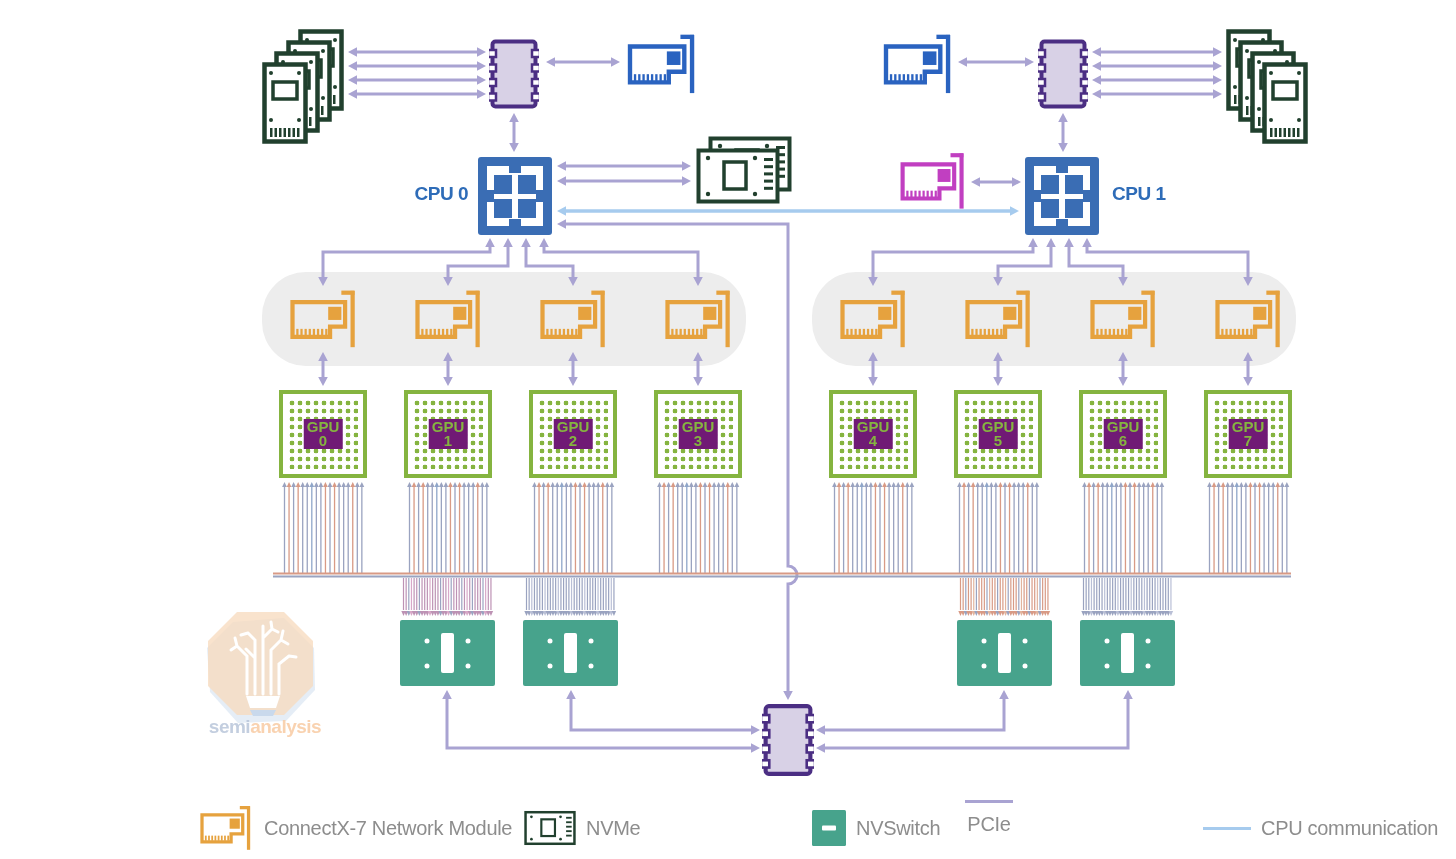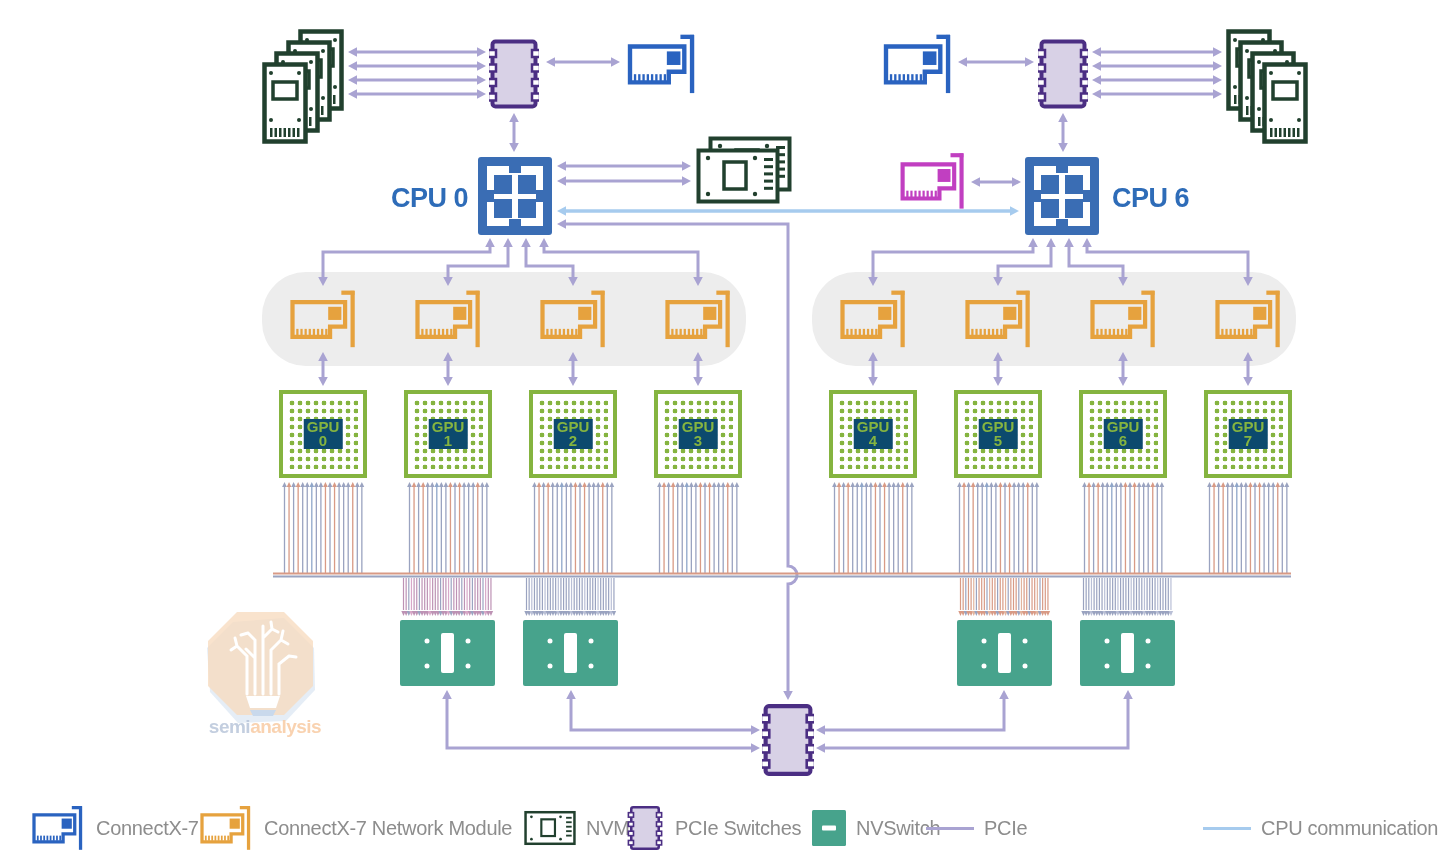--- a/index.html
+++ b/index.html
@@ -1,24 +1,24 @@
 <!DOCTYPE html>
 <html><head>
 <meta charset="utf-8">
 <style>
   html,body{margin:0;padding:0;background:#fff;}
   .canvas{position:relative;width:1456px;height:859px;background:#ffffff;overflow:hidden;
           font-family:"Liberation Sans", sans-serif;}
   #wires{position:absolute;left:0;top:0;z-index:2;}
   #nodes .node{position:absolute;z-index:3;}
-  .cpu-label{position:absolute;z-index:4;font-size:27px;font-weight:bold;letter-spacing:-0.5px;}
+  .cpu-label{position:absolute;z-index:4;font-size:19px;font-weight:bold;letter-spacing:-0.5px;}
   .gpu{position:absolute;box-sizing:border-box;background:#fff;z-index:3;}
   .gpu-grid{position:absolute;inset:5px;}
   .gpu-label{position:absolute;left:50%;top:50%;transform:translate(-50%,-50%);
-             background:#0c4a6e;padding:1px 3px;font-weight:bold;font-size:15px;line-height:14px;text-align:center;}
+             background:#701a75;padding:1px 3px;font-weight:bold;font-size:15px;line-height:14px;text-align:center;}
   .module-box{position:absolute;border-radius:44px;z-index:1;}
   .legend{position:absolute;left:0;top:800px;width:1456px;height:58px;z-index:5;}
   .legend-item{position:absolute;display:flex;align-items:center;gap:10px;height:56px;}
   .legend-label{font-size:20px;letter-spacing:-0.3px;white-space:nowrap;}
   .line-swatch{display:inline-block;width:48px;height:3px;}
   .watermark{position:absolute;z-index:1;}
   .wm-text{position:absolute;left:190px;top:716px;width:150px;text-align:center;
            font-size:19px;font-weight:bold;letter-spacing:-0.5px;opacity:.85;z-index:1;}
 </style>
 </head>
@@ -1169,42 +1169,23 @@
           <rect x="-1" y="26.5" width="8" height="7" fill="#fff" stroke="#4b2e83" stroke-width="2.5"></rect>
  <rect x="43" y="26.5" width="8" height="7" fill="#fff" stroke="#4b2e83" stroke-width="2.5"></rect>
           <rect x="-1" y="41" width="8" height="7" fill="#fff" stroke="#4b2e83" stroke-width="2.5"></rect>
  <rect x="43" y="41" width="8" height="7" fill="#fff" stroke="#4b2e83" stroke-width="2.5"></rect>
           <rect x="-1" y="55.5" width="8" height="7" fill="#fff" stroke="#4b2e83" stroke-width="2.5"></rect>
  <rect x="43" y="55.5" width="8" height="7" fill="#fff" stroke="#4b2e83" stroke-width="2.5"></rect>
         </svg></div>
     </div>
 
   <div class="cpu-label" style="left: 388px; top: 183px; width: 80px; text-align: right; color: rgb(46, 108, 184);">CPU 0</div>
-  <div class="cpu-label" style="left: 1112px; top: 183px; width: 90px; text-align: left; color: rgb(46, 108, 184);">CPU 6</div>
+  <div class="cpu-label" style="left: 1112px; top: 183px; width: 90px; text-align: left; color: rgb(46, 108, 184);">CPU 1</div>
 
   <div class="legend" id="legend">
-      <div class="legend-item" style="left: 30px;">
-        <span style="display: inline-flex;">
-          <svg width="56" height="48" viewBox="0 0 76 66">
- <path d="M69 3 V63" stroke="#2a63c0" stroke-width="4.5" fill="none"></path>
- <path d="M57 5 H71" stroke="#2a63c0" stroke-width="4.5" fill="none"></path>
- <path d="M5 15 H61 V41 H45 V52 H5 Z" fill="none" stroke="#2a63c0" stroke-width="4.5"></path>
- <rect x="43" y="20" width="14" height="14" fill="#2a63c0"></rect>
- <rect x="9" y="43.5" width="2.4" height="7" fill="#2a63c0"></rect>
-            <rect x="13.4" y="43.5" width="2.4" height="7" fill="#2a63c0"></rect>
-            <rect x="17.8" y="43.5" width="2.4" height="7" fill="#2a63c0"></rect>
-            <rect x="22.200000000000003" y="43.5" width="2.4" height="7" fill="#2a63c0"></rect>
-            <rect x="26.6" y="43.5" width="2.4" height="7" fill="#2a63c0"></rect>
-            <rect x="31" y="43.5" width="2.4" height="7" fill="#2a63c0"></rect>
-            <rect x="35.400000000000006" y="43.5" width="2.4" height="7" fill="#2a63c0"></rect>
-            <rect x="39.800000000000004" y="43.5" width="2.4" height="7" fill="#2a63c0"></rect>
-</svg>
-        </span>
-        <span class="legend-label" style="color: rgb(141, 141, 141);">ConnectX-7</span>
-      </div>
       <div class="legend-item" style="left: 198px;">
         <span style="display: inline-flex;">
           <svg width="56" height="48" viewBox="0 0 76 66">
  <path d="M69 3 V63" stroke="#e6a23e" stroke-width="4.5" fill="none"></path>
  <path d="M57 5 H71" stroke="#e6a23e" stroke-width="4.5" fill="none"></path>
  <path d="M5 15 H61 V41 H45 V52 H5 Z" fill="none" stroke="#e6a23e" stroke-width="4.5"></path>
  <rect x="43" y="20" width="14" height="14" fill="#e6a23e"></rect>
  <rect x="9" y="43.5" width="2.4" height="7" fill="#e6a23e"></rect>
             <rect x="13.4" y="43.5" width="2.4" height="7" fill="#e6a23e"></rect>
             <rect x="17.8" y="43.5" width="2.4" height="7" fill="#e6a23e"></rect>
@@ -1228,46 +1209,30 @@
             <rect x="68" y="31.6" width="9" height="3" fill="#21402e"></rect>
             <rect x="68" y="38.8" width="9" height="3" fill="#21402e"></rect>
  <circle cx="12" cy="10" r="2.2" fill="#21402e"></circle>
             <circle cx="12" cy="46" r="2.2" fill="#21402e"></circle>
  <circle cx="59" cy="46" r="2.2" fill="#21402e"></circle>
             <circle cx="59" cy="10" r="2.2" fill="#21402e"></circle>
 </svg>
         </span>
         <span class="legend-label" style="color: rgb(141, 141, 141);">NVMe</span>
       </div>
-      <div class="legend-item" style="left: 625px;">
-        <span style="display: inline-flex;">
-          <svg width="40" height="46" viewBox="0 0 50 72">
- <rect x="3.5" y="3.5" width="43" height="65" rx="3" fill="#d8d1e6" stroke="#4b2e83" stroke-width="4"></rect>
-            <rect x="-1" y="12" width="8" height="7" fill="#fff" stroke="#4b2e83" stroke-width="2.5"></rect>
- <rect x="43" y="12" width="8" height="7" fill="#fff" stroke="#4b2e83" stroke-width="2.5"></rect>
-            <rect x="-1" y="26.5" width="8" height="7" fill="#fff" stroke="#4b2e83" stroke-width="2.5"></rect>
- <rect x="43" y="26.5" width="8" height="7" fill="#fff" stroke="#4b2e83" stroke-width="2.5"></rect>
-            <rect x="-1" y="41" width="8" height="7" fill="#fff" stroke="#4b2e83" stroke-width="2.5"></rect>
- <rect x="43" y="41" width="8" height="7" fill="#fff" stroke="#4b2e83" stroke-width="2.5"></rect>
-            <rect x="-1" y="55.5" width="8" height="7" fill="#fff" stroke="#4b2e83" stroke-width="2.5"></rect>
- <rect x="43" y="55.5" width="8" height="7" fill="#fff" stroke="#4b2e83" stroke-width="2.5"></rect>
-          </svg>
-        </span>
-        <span class="legend-label" style="color: rgb(141, 141, 141);">PCIe Switches</span>
-      </div>
       <div class="legend-item" style="left: 812px;">
         <span style="display: inline-flex;">
           <svg width="34" height="36" viewBox="0 0 34 36">
             <rect width="34" height="36" rx="1.5" fill="#47a38c"></rect>
             <rect x="10" y="15.5" width="14" height="5" rx="1" fill="#fff"></rect>
           </svg>
         </span>
         <span class="legend-label" style="color: rgb(141, 141, 141);">NVSwitch</span>
       </div>
-      <div class="legend-item" style="left: 926px;">
+      <div class="legend-item" style="left: 965px; flex-direction: column;">
         <span style="display: inline-flex;">
           <span class="line-swatch" style="background:#a9a3d2"></span>
         </span>
         <span class="legend-label" style="color: rgb(141, 141, 141);">PCIe</span>
       </div>
       <div class="legend-item" style="left: 1203px; justify-content: center;">
         <span style="display: inline-flex;">
           <span class="line-swatch" style="background:#a6cbee"></span>
         </span>
         <span class="legend-label" style="color: rgb(141, 141, 141);">CPU communication</span>

